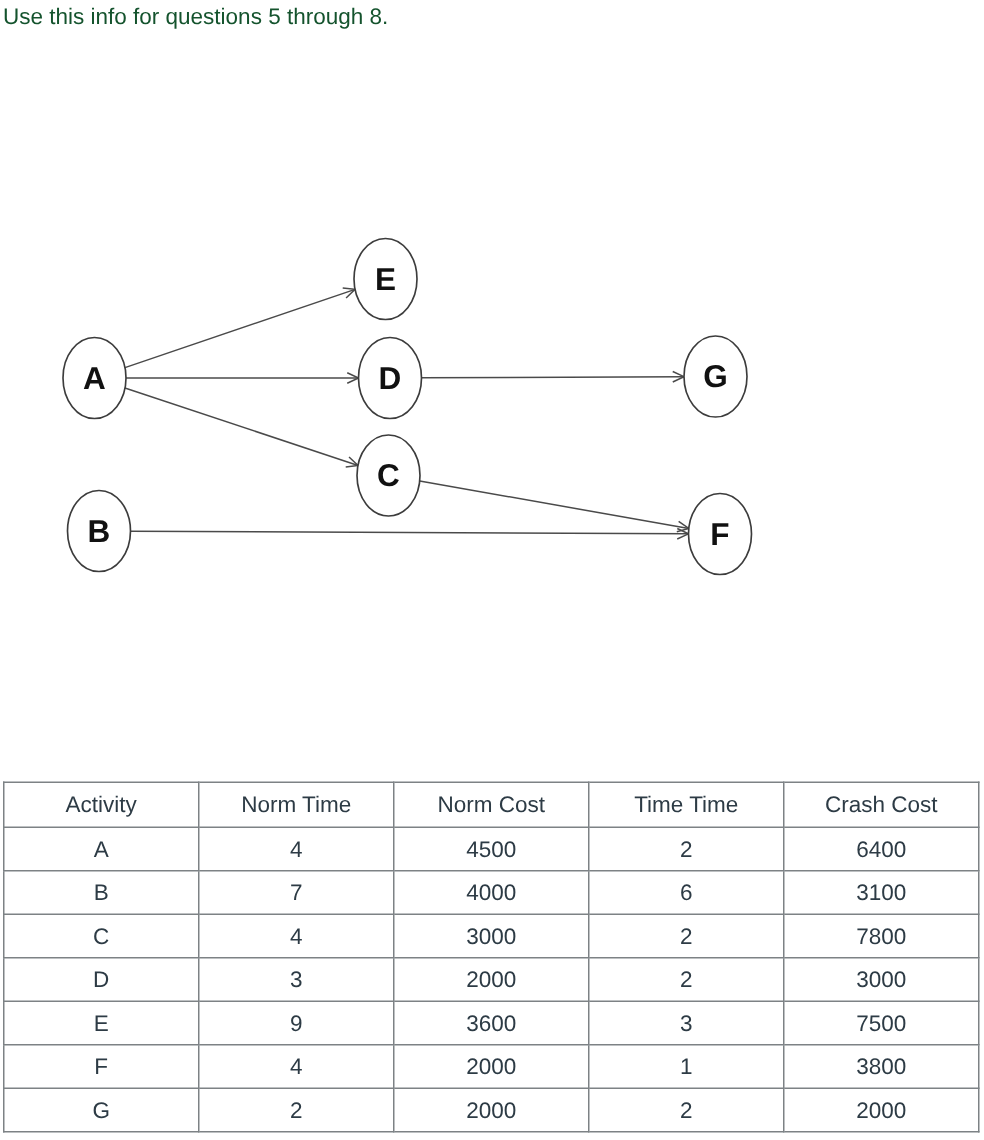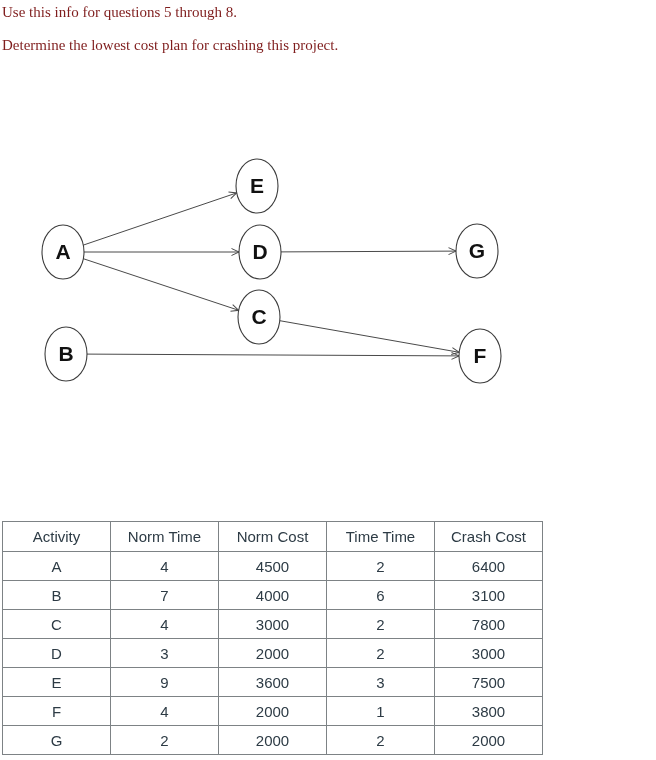--- a/index.html
+++ b/index.html
@@ -14,33 +14,32 @@
     font-family: "Liberation Sans", sans-serif;
     overflow: hidden;
   }
   .instructions {
     padding: 4px 0 0 2px;
   }
   .instructions p {
     margin: 0 0 17px 0;
     font-size: 15px;
     line-height: 16px;
-    color: #7f1d1d;
-    font-family: Liberation Serif, serif;
+    color: #14532d;
   }
   svg.diagram {
     position: absolute;
     left: 0;
     top: 0;
   }
   table.crash-table {
     position: absolute;
     left: 2px;
     top: 521px;
-    width: 541px;
+    width: 651px;
     border-collapse: collapse;
     table-layout: fixed;
   }
   table.crash-table th,
   table.crash-table td {
     border: 1px solid #7d8285;
     font-size: 15px;
     font-weight: normal;
     color: #2D3B45;
     text-align: center;
@@ -48,21 +47,20 @@
     padding: 0;
   }
   table.crash-table th { height: 29px; }
   table.crash-table td { height: 28px; }
 </style>
 </head>
 <body>
 
 <div class="instructions">
   <p>Use this info for questions 5 through 8.</p>
-  <p>Determine the lowest cost plan for crashing this project.</p>
 </div>
 
 <svg class="diagram" width="560" height="420" viewBox="0 0 560 420">
     <defs>
       <marker id="arrowhead" viewBox="0 0 10 10" refX="8.5" refY="5" markerWidth="10" markerHeight="10" markerUnits="userSpaceOnUse" orient="auto">
         <path d="M1,1.5 L8.5,5 L1,8.5" fill="none" stroke="#4a4a4a" stroke-width="1"></path>
       </marker>
     </defs>
     <line x1="83.3" y1="245.1" x2="236.7" y2="192.9" stroke="#4a4a4a" stroke-width="1" marker-end="url(#arrowhead)"></line>
     <line x1="84.0" y1="252.0" x2="239.0" y2="252.0" stroke="#4a4a4a" stroke-width="1" marker-end="url(#arrowhead)"></line>

